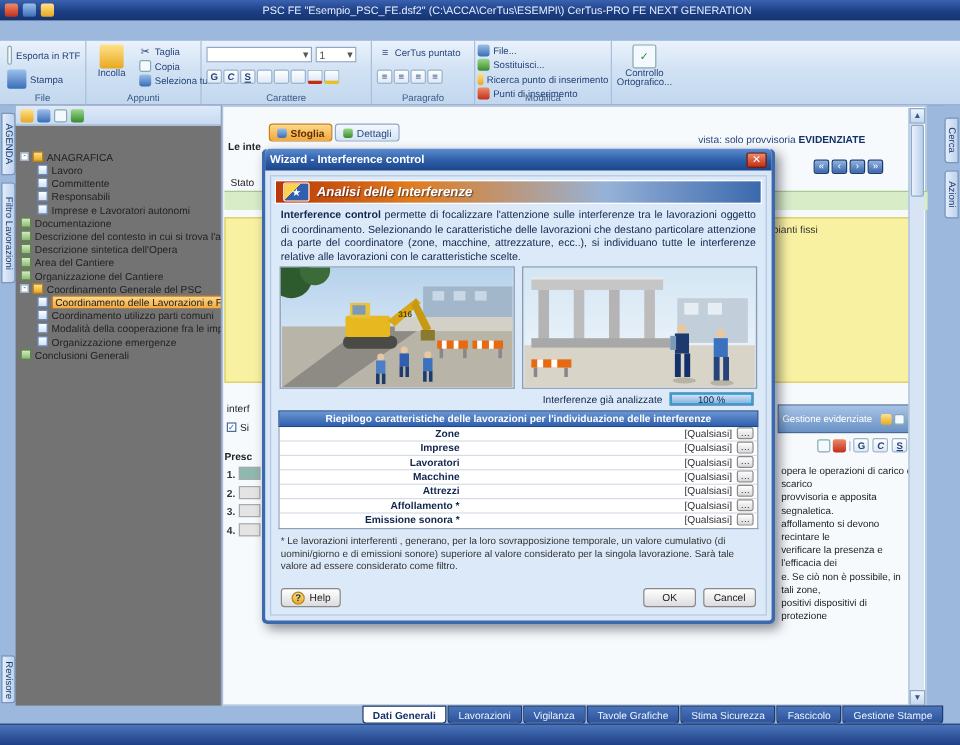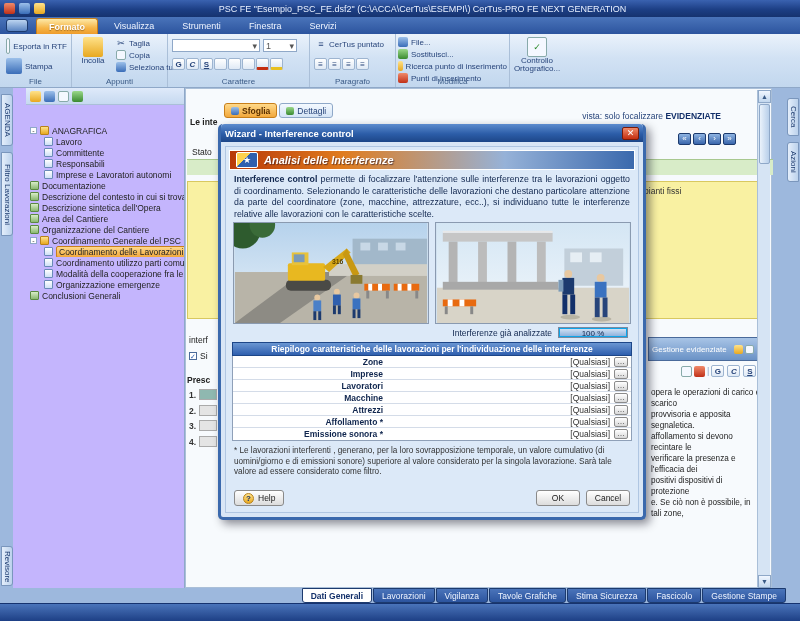--- a/index.html
+++ b/index.html
@@ -45,21 +45,21 @@
 
   
   .strip { position:absolute; top:88px; height:500px; background:#9db8dd; }
   .vtab { position:absolute; left:1px; width:12px; background:linear-gradient(to right,#e4eefb,#bcd2ec);
     border:1px solid #7a96bc; border-radius:0 3px 3px 0; color:#1c3a6e; font-size:8px;
     writing-mode:vertical-rl; text-align:center; padding:4px 0; }
   .vtabR { border-radius:3px 0 0 3px; left:auto; right:1px; }
 
   
   .treepanel { position:absolute; left:13px; top:88px; width:172px; height:500px;
-    background:#c4b5fd; border-right:1px solid #8fa8c8;padding-left:13px; }
+    background:#737373; border-right:1px solid #8fa8c8; }
   .treebar { height:17px; background:linear-gradient(#dfeafa,#c6d9f0); border-bottom:1px solid #aabfd8;
     display:flex; align-items:center; gap:3px; padding:0 4px; }
   .titem { display:flex; align-items:center; gap:3px; height:11px; font-size:8.5px; color:#222; white-space:nowrap; overflow:hidden; padding-left:4px; }
   .titem.lvl1 { padding-left:18px; }
   .titem.sel .lbl { background:linear-gradient(#ffd98a,#f2a83c); border:1px solid #c87f1a; border-radius:2px; padding:0 2px; }
   .expbox { width:7px; height:7px; border:1px solid #8fa8c8; background:#fff; font-size:7px; line-height:5px; text-align:center; color:#444; }
   .ticon { width:9px; height:9px; border-radius:1px; flex:none; }
   .ic-folder { background:linear-gradient(#ffe28a,#e8a820); border:1px solid #b8821a; }
   .ic-page { background:linear-gradient(#fff,#cfe0f5); border:1px solid #6a8ab8; }
   .ic-page2 { background:linear-gradient(#d8ecc8,#8ab870); border:1px solid #5a8a40; }
@@ -109,21 +109,21 @@
   .scenes { display:flex; justify-content:center; gap:6px; margin-top:2px; }
   .scene { width:196px; height:102px; border:1px solid #8a9ab0; background:#cfe0f0; }
   .progressrow { display:flex; align-items:center; justify-content:flex-end; gap:6px; margin:3px 10px 0 0; }
   .plabel { font-size:8.5px; color:#10264e; }
   .pbar { width:70px; height:11px; border:1px solid #7a8aa0; background:#0ea5e9; position:relative; }
   .pfill { position:absolute; inset:1px; background:linear-gradient(#cfe0f4,#8fb2dc); }
   .pval { position:absolute; inset:0; text-align:center; font-size:8px; line-height:11px; color:#10264e; }
   .tbltitle { height:14px; margin:4px 6px 0 6px; background:linear-gradient(#6a96d2,#2f5fae);
     border:1px solid #1d4688; color:#fff; font-weight:bold; font-size:8.5px; text-align:center; line-height:13px; }
   .tbl { margin:0 6px; background:#fff; border:1px solid #8fa0b8; border-top:none; }
-  .trow { display:flex; align-items:center; height:12px; border-bottom:1px solid #d4dce8; }
+  .trow { display:flex; align-items:flex-start; height:12px; border-bottom:1px solid #d4dce8; }
   .trow:last-child { border-bottom:none; }
   .trow .rl { width:150px; text-align:right; font-size:8.5px; font-weight:bold; color:#10264e; }
   .trow .rv { flex:1; text-align:right; font-size:8.5px; color:#333; padding-right:4px; }
   .brbtn { width:14px; height:10px; margin-right:3px; border:1px solid #8a8a8a; border-radius:2px;
     background:linear-gradient(#fff,#d8d8d8); font-size:8px; line-height:7px; text-align:center; color:#333; }
   .footnote { margin:5px 8px 0 8px; font-size:8.2px; line-height:10.5px; color:#333; }
   .wbuttons { position:absolute; left:8px; right:8px; bottom:6px; display:flex; align-items:center; }
   .helpbtn { display:flex; align-items:center; gap:4px; border:1px solid #8a8a8a; border-radius:3px;
     background:linear-gradient(#fff,#dcdcdc); height:16px; padding:0 8px; font-size:8.5px; color:#222; }
   .qico { width:11px; height:11px; border-radius:50%; background:linear-gradient(#ffe28a,#e8a820); border:1px solid #b8821a;
@@ -145,28 +145,20 @@
 
 <div class="screen">
 
   <div class="titlebar">
     <span class="tico c-red"></span>
     <span class="tico c-blu"></span>
     <span class="tico c-yel"></span>
     <span class="ttl">PSC FE  "Esempio_PSC_FE.dsf2"  (C:\ACCA\CerTus\ESEMPI\)  CerTus-PRO FE   NEXT GENERATION</span>
   </div>
 
-  <div class="tabrow">
-    <span class="appmenu"></span>
-    <span class="rtab active">Formato</span>
-    <span class="rtab">Visualizza</span>
-    <span class="rtab">Strumenti</span>
-    <span class="rtab">Finestra</span>
-    <span class="rtab">Servizi</span>
-  </div>
 
   <div class="ribbon">
 
     <div class="rgroup" style="left:0;width:72px">
       <div class="rbtn" style="margin:3px 2px 0 4px">
         <span class="icx i16 c-wht"></span>
         <span class="sl">Esporta in RTF</span>
       </div>
       <div class="rbtn" style="margin:2px 2px 0 4px">
         <span class="icx i16 c-blu"></span>
@@ -351,21 +343,21 @@
       <span class="dtab active">
         <span class="tico c-blu" style="width:8px;height:8px;margin:0"></span>
         <span>Sfoglia</span>
       </span>
       <span class="dtab">
         <span class="tico c-grn" style="width:8px;height:8px;margin:0"></span>
         <span>Dettagli</span>
       </span>
     </div>
     <div class="vista">
-      <span>vista: solo focalizzare </span><b>EVIDENZIATE</b>
+      <span>vista: solo provvisoria </span><b>EVIDENZIATE</b>
     </div>
     <div class="navbtns">
       <span class="nbtn">«</span>
       <span class="nbtn">‹</span>
       <span class="nbtn">›</span>
       <span class="nbtn">»</span>
     </div>
 
     <div class="frag" style="left:4px;top:28px;font-weight:bold">Le inte</div>
     <div class="frag" style="left:6px;top:58px">Stato</div>
@@ -391,22 +383,22 @@
       <span class="fmtbtn">G</span>
       <span class="fmtbtn" style="font-style:italic">C</span>
       <span class="fmtbtn" style="text-decoration:underline">S</span>
     </div>
 
     <div class="rtext">
       <div>opera le operazioni di carico e scarico</div>
       <div>provvisoria e apposita segnaletica.</div>
       <div>affollamento si devono recintare le</div>
       <div>verificare la presenza e l'efficacia dei</div>
+      <div>e. Se ciò non è possibile, in tali zone,</div>
       <div>positivi dispositivi di protezione</div>
-      <div>e. Se ciò non è possibile, in tali zone,</div>
     </div>
 
     <div class="frag" style="left:3px;top:246px">interf</div>
     <div class="frag" style="left:3px;top:262px;display:flex;gap:3px;align-items:center">
       <span style="width:8px;height:8px;border:1px solid #4a6a9a;background:#fff;font-size:7px;line-height:7px;text-align:center;color:#2f5fae">✓</span>
       <span>Si</span>
     </div>
     <div class="frag" style="left:1px;top:286px;font-weight:bold">Presc</div>
 
     <div class="numrow" style="top:300px">

